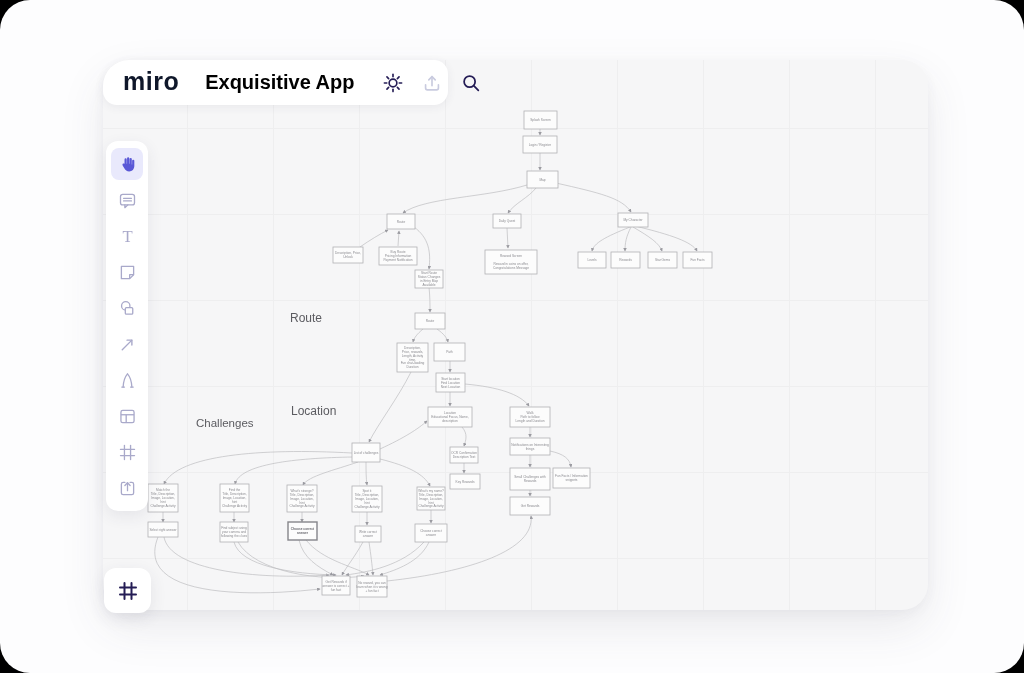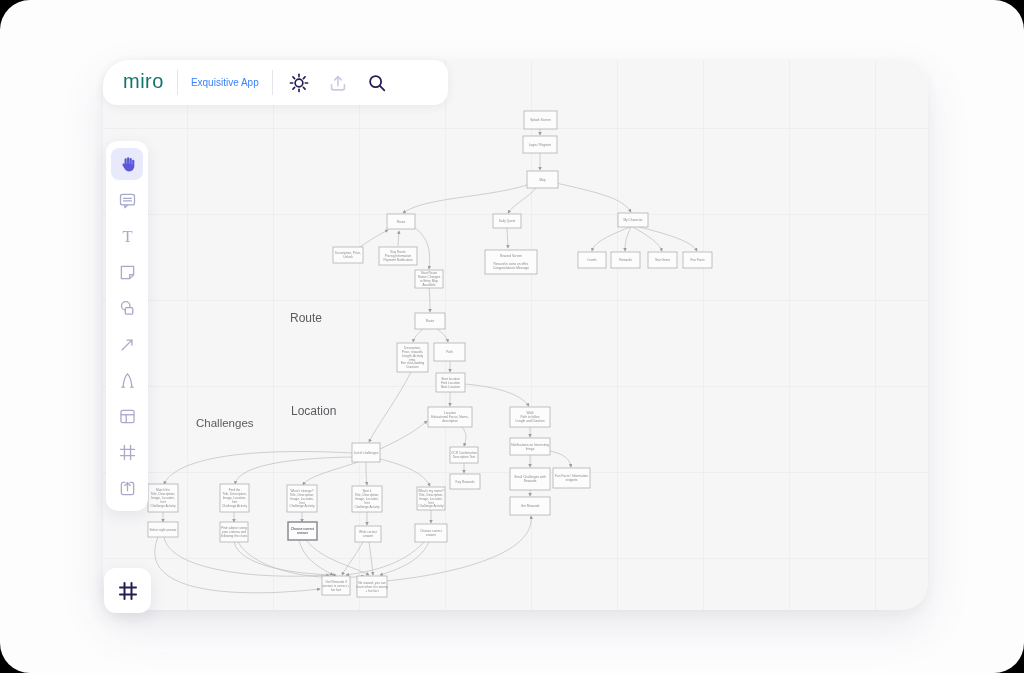--- a/index.html
+++ b/index.html
@@ -14,23 +14,23 @@
   svg.flow{position:absolute;left:0;top:0;width:825px;height:550px;display:block;}
   .node{fill:#fcfcfc;stroke:#b1b1b4;stroke-width:.8;}
   .node-bold{stroke:#85858a;stroke-width:1.4;}
   .edge{fill:none;stroke:#bdbdc0;stroke-width:.7;}
   .ntext{fill:#8b8b90;font-size:3.2px;font-family:"Liberation Sans",sans-serif;text-anchor:middle;}
   .ntext-bold{fill:#6a6a70;font-weight:bold;}
   .slabel{fill:#5b5b60;font-family:"Liberation Sans",sans-serif;}
   .topbar{position:absolute;left:0;top:0;width:345px;height:45px;background:#ffffff;
           border-radius:26px 14px 14px 14px;box-shadow:0 2px 10px rgba(60,60,90,.07);
           display:flex;align-items:center;gap:13px;padding:0 14px 0 20px;box-sizing:border-box;z-index:3;}
-  .logo{font-weight:400;font-size:20px;color:#0f766e;letter-spacing:.5px;line-height:1;padding-bottom:3px;}
+  .logo{font-weight:700;font-size:25px;color:#0f172a;letter-spacing:.5px;line-height:1;padding-bottom:3px;}
   .vdiv{width:1px;height:25px;background:#e4e4ec;}
-  .board-title{font-size:10px;font-weight:400;color:#3b82f6;white-space:nowrap;}
+  .board-title{font-size:20px;font-weight:700;color:#000000;white-space:nowrap;}
   .icon-btn{border:none;background:transparent;padding:2px;display:flex;align-items:center;justify-content:center;cursor:pointer;}
   .toolpanel{position:absolute;left:3px;top:81px;width:42px;background:#ffffff;border-radius:12px;
              box-shadow:0 5px 16px rgba(60,60,90,.09);display:flex;flex-direction:column;align-items:center;
              padding:7px 0;gap:4px;z-index:3;}
   .tool{width:32px;height:32px;border-radius:8px;border:none;background:transparent;display:flex;
         align-items:center;justify-content:center;cursor:pointer;padding:0;}
   .tool.selected{background:#e9e9fc;}
   .frames-btn{position:absolute;left:1px;top:508px;width:47px;height:45px;background:#ffffff;border-radius:12px;
               box-shadow:0 5px 16px rgba(60,60,90,.10);display:flex;align-items:center;justify-content:center;
               border:none;cursor:pointer;z-index:3;}

